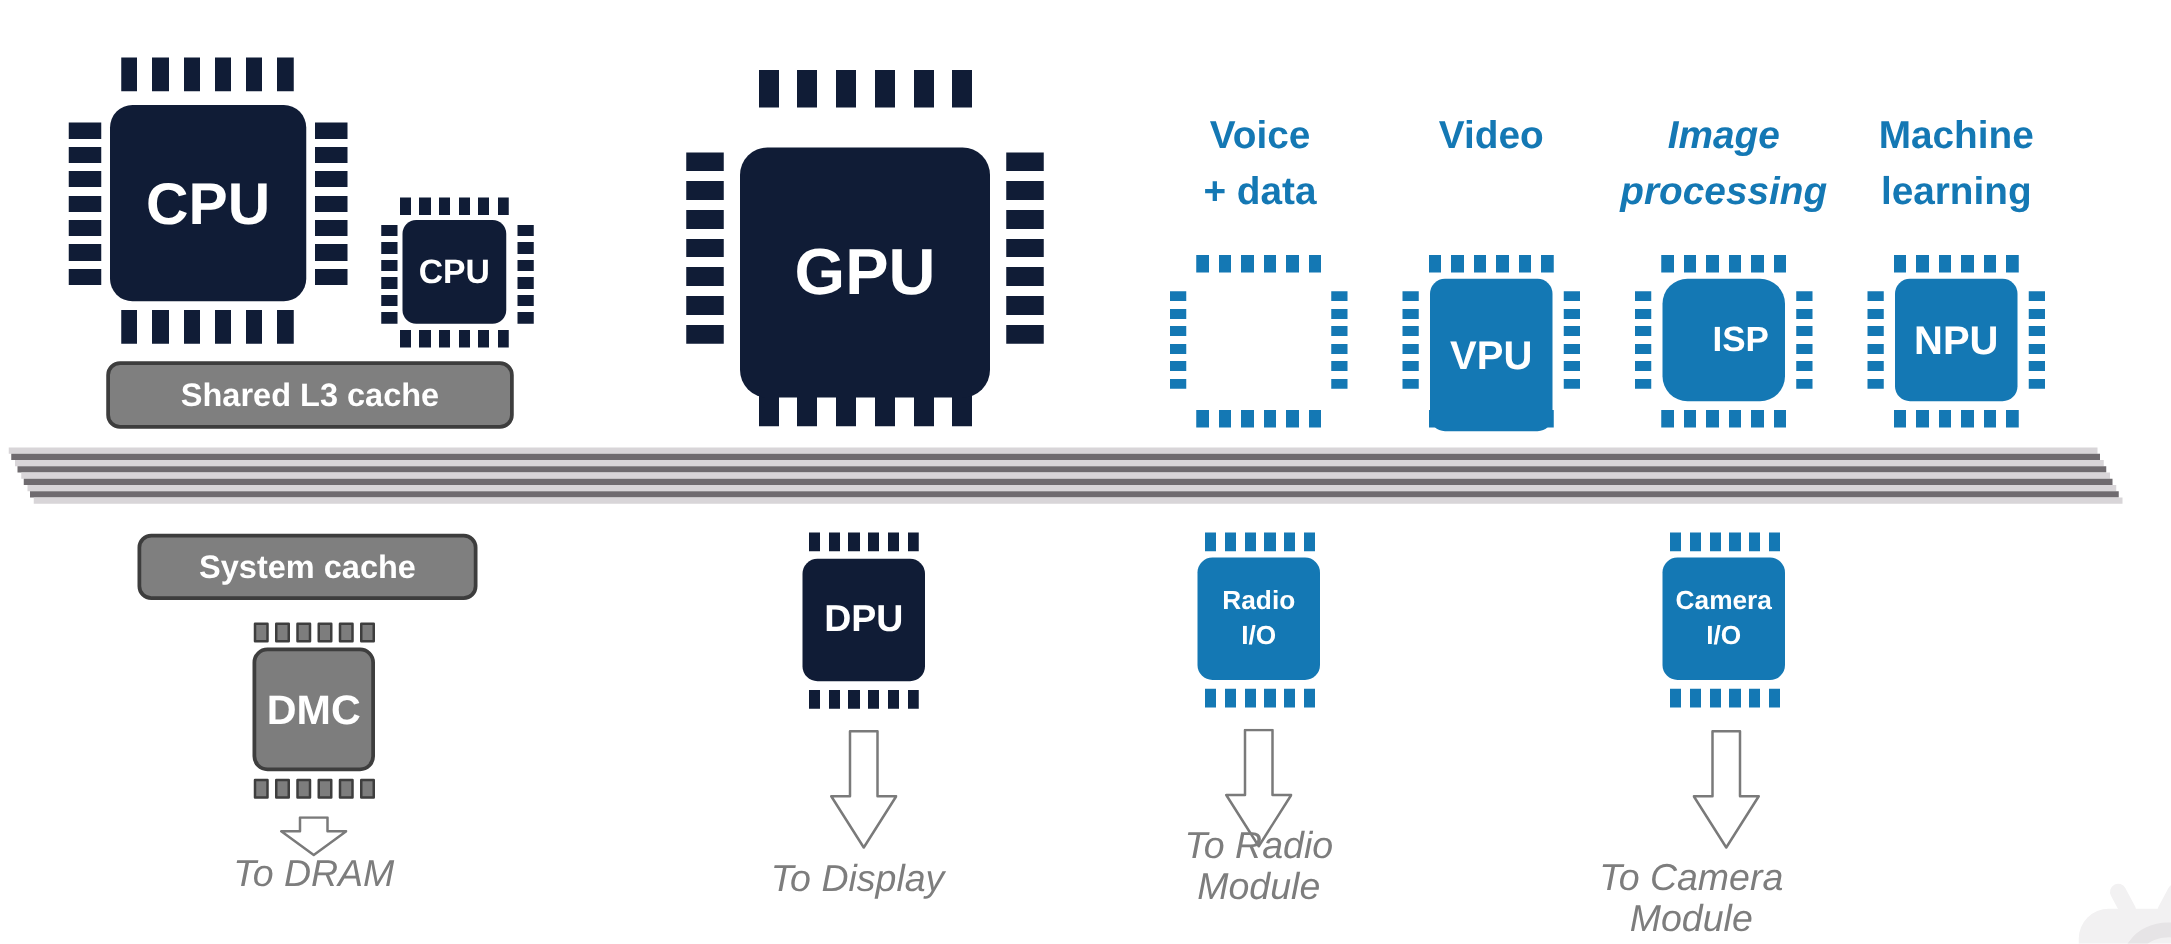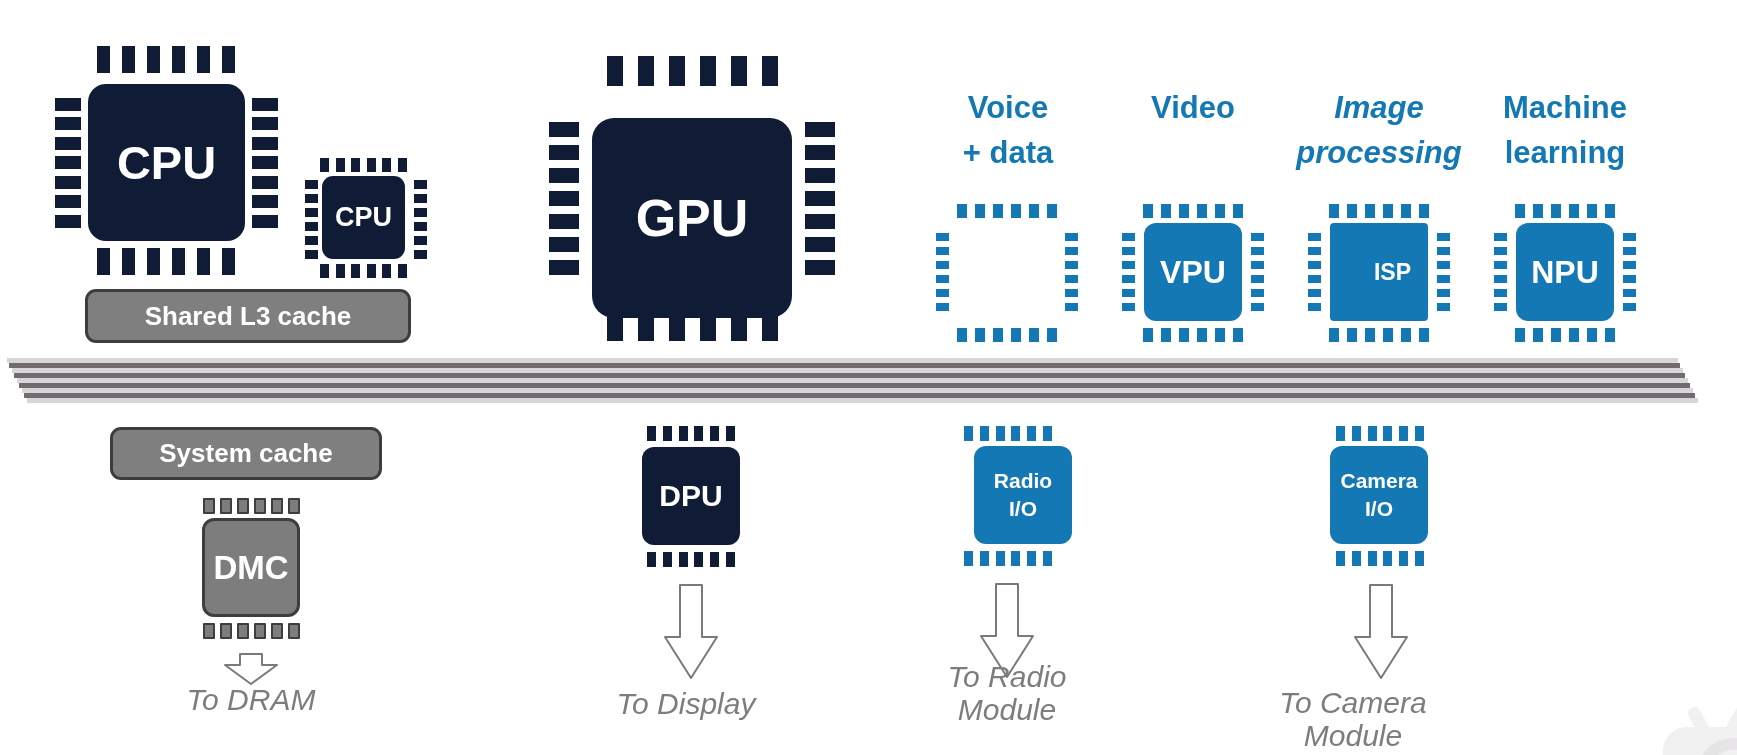--- a/index.html
+++ b/index.html
@@ -97,29 +97,29 @@
 
   <div class="pins ph" style="left:957px;top:204px;width:100px;height:14px;--pc:var(--blue);--d:10px;--p:18px;"></div>
   <div class="pins ph" style="left:957px;top:328px;width:100px;height:14px;--pc:var(--blue);--d:10px;--p:18px;"></div>
   <div class="pins pv" style="left:936px;top:233px;width:13px;height:78px;--pc:var(--blue);--d:8px;--p:14px;"></div>
   <div class="pins pv" style="left:1065px;top:233px;width:13px;height:78px;--pc:var(--blue);--d:8px;--p:14px;"></div>
 
   <div class="pins ph" style="left:1143px;top:204px;width:100px;height:14px;--pc:var(--blue);--d:10px;--p:18px;"></div>
   <div class="pins ph" style="left:1143px;top:328px;width:100px;height:14px;--pc:var(--blue);--d:10px;--p:18px;"></div>
   <div class="pins pv" style="left:1122px;top:233px;width:13px;height:78px;--pc:var(--blue);--d:8px;--p:14px;"></div>
   <div class="pins pv" style="left:1251px;top:233px;width:13px;height:78px;--pc:var(--blue);--d:8px;--p:14px;"></div>
-  <div class="chipbody bluebg" style="left:1144px;top:223px;width:98px;height:98px;border-radius:12px;font-size:32px;">
+  <div class="chipbody bluebg" style="left:1144px;top:223px;width:98px;height:122px;border-radius:12px;font-size:32px;">
     <span>VPU</span>
   </div>
 
   <div class="pins ph" style="left:1329px;top:204px;width:100px;height:14px;--pc:var(--blue);--d:10px;--p:18px;"></div>
   <div class="pins ph" style="left:1329px;top:328px;width:100px;height:14px;--pc:var(--blue);--d:10px;--p:18px;"></div>
   <div class="pins pv" style="left:1308px;top:233px;width:13px;height:78px;--pc:var(--blue);--d:8px;--p:14px;"></div>
   <div class="pins pv" style="left:1437px;top:233px;width:13px;height:78px;--pc:var(--blue);--d:8px;--p:14px;"></div>
-  <div class="chipbody bluebg" style="left:1330px;top:223px;width:98px;height:98px;border-radius:4px;font-size:23px;padding-left:27px;">
+  <div class="chipbody bluebg" style="left:1330px;top:223px;width:98px;height:98px;border-radius:20px;font-size:28px;padding-left:27px;">
     <span>ISP</span>
   </div>
 
   <div class="pins ph" style="left:1515px;top:204px;width:100px;height:14px;--pc:var(--blue);--d:10px;--p:18px;"></div>
   <div class="pins ph" style="left:1515px;top:328px;width:100px;height:14px;--pc:var(--blue);--d:10px;--p:18px;"></div>
   <div class="pins pv" style="left:1494px;top:233px;width:13px;height:78px;--pc:var(--blue);--d:8px;--p:14px;"></div>
   <div class="pins pv" style="left:1623px;top:233px;width:13px;height:78px;--pc:var(--blue);--d:8px;--p:14px;"></div>
   <div class="chipbody bluebg" style="left:1516px;top:223px;width:98px;height:98px;border-radius:12px;font-size:32px;">
     <span>NPU</span>
   </div>
@@ -161,21 +161,21 @@
       <i class="dmcpin" style="left:288px;top:623px;"></i>
   </div>
 
   <div class="pins ph" style="left:647px;top:426px;width:88px;height:15px;--pc:var(--navy);--d:9px;--p:15.8px;"></div>
   <div class="chipbody navybg" style="left:642px;top:447px;width:98px;height:98px;border-radius:12px;font-size:30px;">
     <span>DPU</span>
   </div>
   <div class="pins ph" style="left:647px;top:552px;width:88px;height:15px;--pc:var(--navy);--d:9px;--p:15.8px;"></div>
 
   <div class="pins ph" style="left:964px;top:426px;width:88px;height:15px;--pc:var(--blue);--d:9px;--p:15.8px;"></div>
-  <div class="chipbody bluebg" style="left:958px;top:446px;width:98px;height:98px;border-radius:12px;font-size:21px;line-height:28px;margin-left:16px;">
+  <div class="chipbody bluebg" style="left:958px;top:446px;width:98px;height:98px;border-radius:12px;font-size:21px;line-height:28px;">
     <span>Radio</span>
     <span>I/O</span>
   </div>
   <div class="pins ph" style="left:964px;top:551px;width:88px;height:15px;--pc:var(--blue);--d:9px;--p:15.8px;"></div>
 
   <div class="pins ph" style="left:1336px;top:426px;width:88px;height:15px;--pc:var(--blue);--d:9px;--p:15.8px;"></div>
   <div class="chipbody bluebg" style="left:1330px;top:446px;width:98px;height:98px;border-radius:12px;font-size:21px;line-height:28px;">
     <span>Camera</span>
     <span>I/O</span>
   </div>

